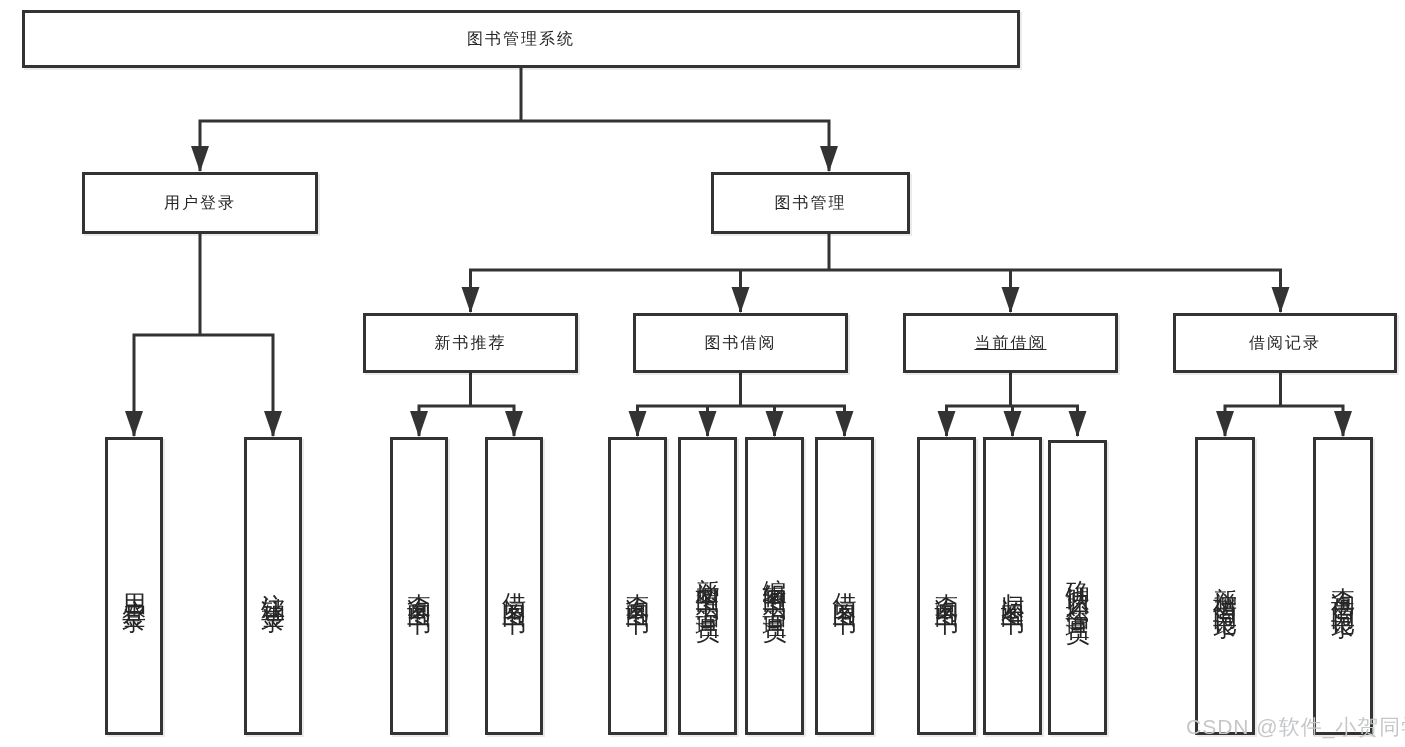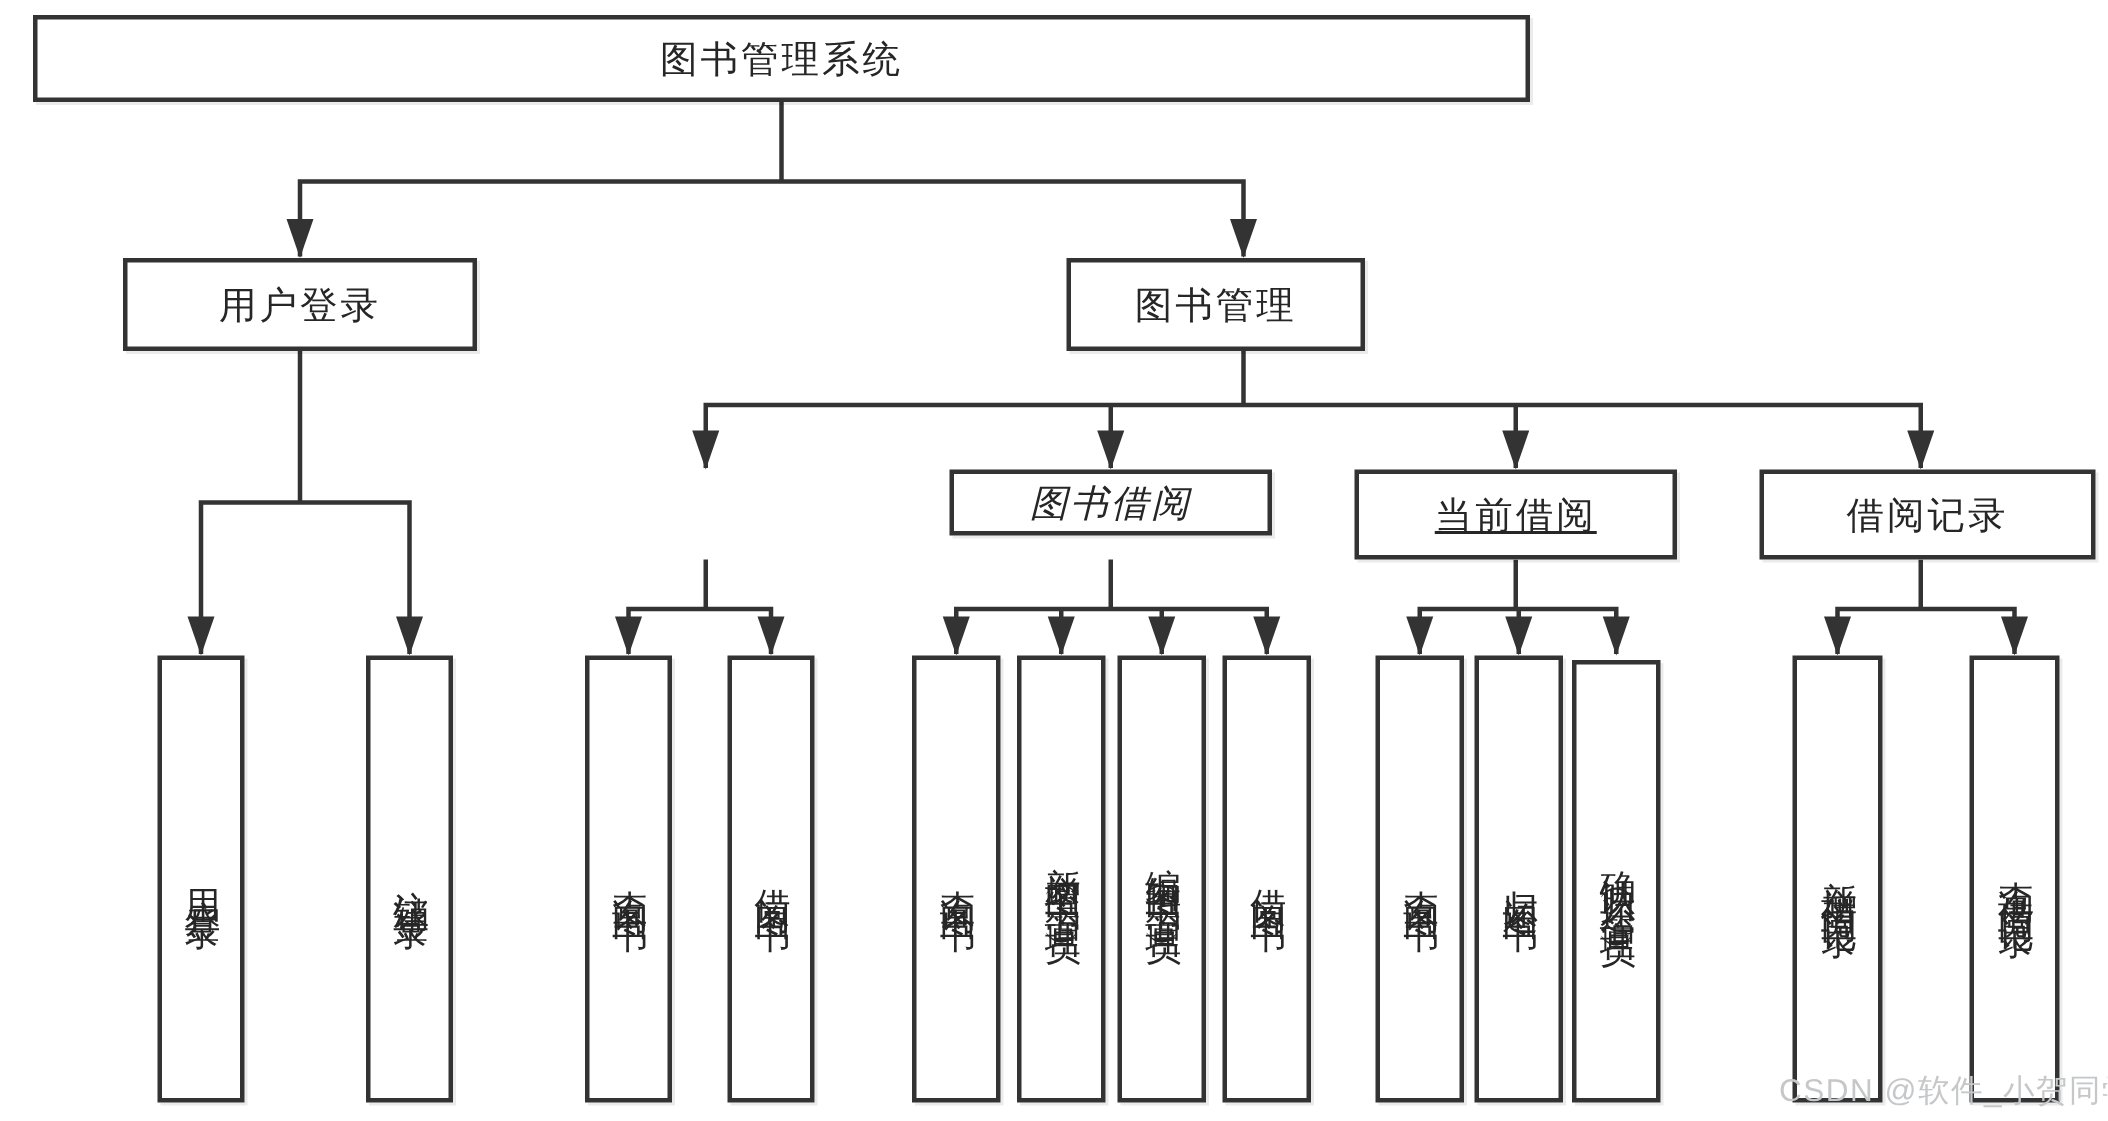--- a/index.html
+++ b/index.html
@@ -24,21 +24,21 @@
   }
   .node {
     position: absolute;
     box-sizing: border-box;
     background: #ffffff;
     border: 3px solid #333333;
     box-shadow: 2px 2px 0 rgba(0,0,0,0.08);
     display: flex;
     align-items: center;
     justify-content: center;
-    font-size: 25px;
+    font-size: 16px;
     letter-spacing: 2px;
     color: #262626;
     z-index: 1;
     white-space: nowrap;
   }
   .leaf {
     position: absolute;
     box-sizing: border-box;
     background: #ffffff;
     border: 3px solid #333333;
@@ -132,21 +132,22 @@
       <polygon class="ahead" points="1225,437 1216,411 1234,411"></polygon>
       <polygon class="ahead" points="1343,437 1334,411 1352,411"></polygon>
     </g>
   </svg>
 
   <div class="node" style="left:22px; top:10px; width:998px; height:58px;">图书管理系统</div>
 
   <div class="node" style="left:82px; top:172px; width:236px; height:62px;">用户登录</div>
   <div class="node" style="left:711px; top:172px; width:199px; height:62px;">图书管理</div>
 
-  <div class="node" style="left:633px; top:313px; width:215px; height:44px;font-style:italic;">图书借阅</div>
+  <div class="node" style="left:363px; top:313px; width:215px; height:60px;">新书推荐</div>
+  <div class="node" style="left:633px; top:313px; width:215px; height:60px;">图书借阅</div>
   <div class="node" style="left:903px; top:313px; width:215px; height:60px;text-decoration:underline;">当前借阅</div>
   <div class="node" style="left:1173px; top:313px; width:224px; height:60px;">借阅记录</div>
 
   <div class="leaf" style="left:105px; top:437px; width:58px; height:298px;">用户登录</div>
   <div class="leaf" style="left:244px; top:437px; width:58px; height:298px;">注销登录</div>
 
   <div class="leaf" style="left:390px; top:437px; width:58px; height:298px;">查询图书</div>
   <div class="leaf" style="left:485px; top:437px; width:58px; height:298px;">借阅图书</div>
 
   <div class="leaf" style="left:608px; top:437px; width:59px; height:298px;">查询图书</div>

